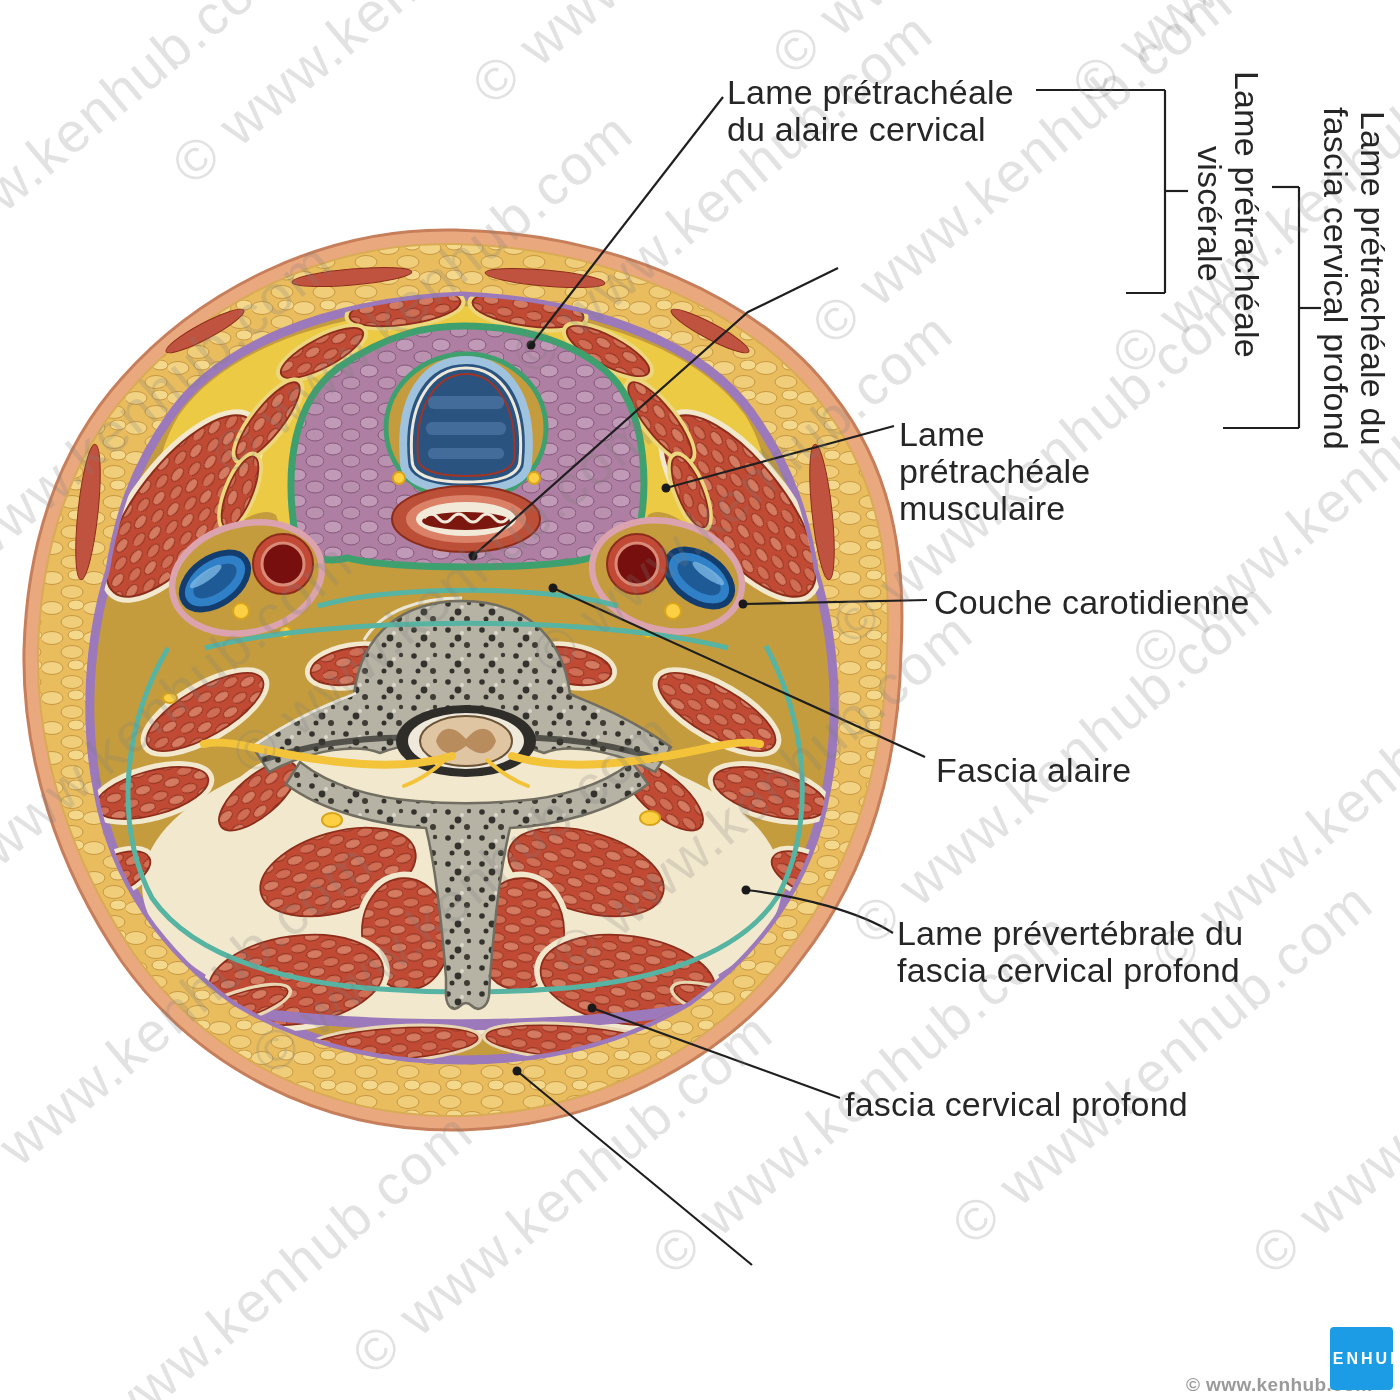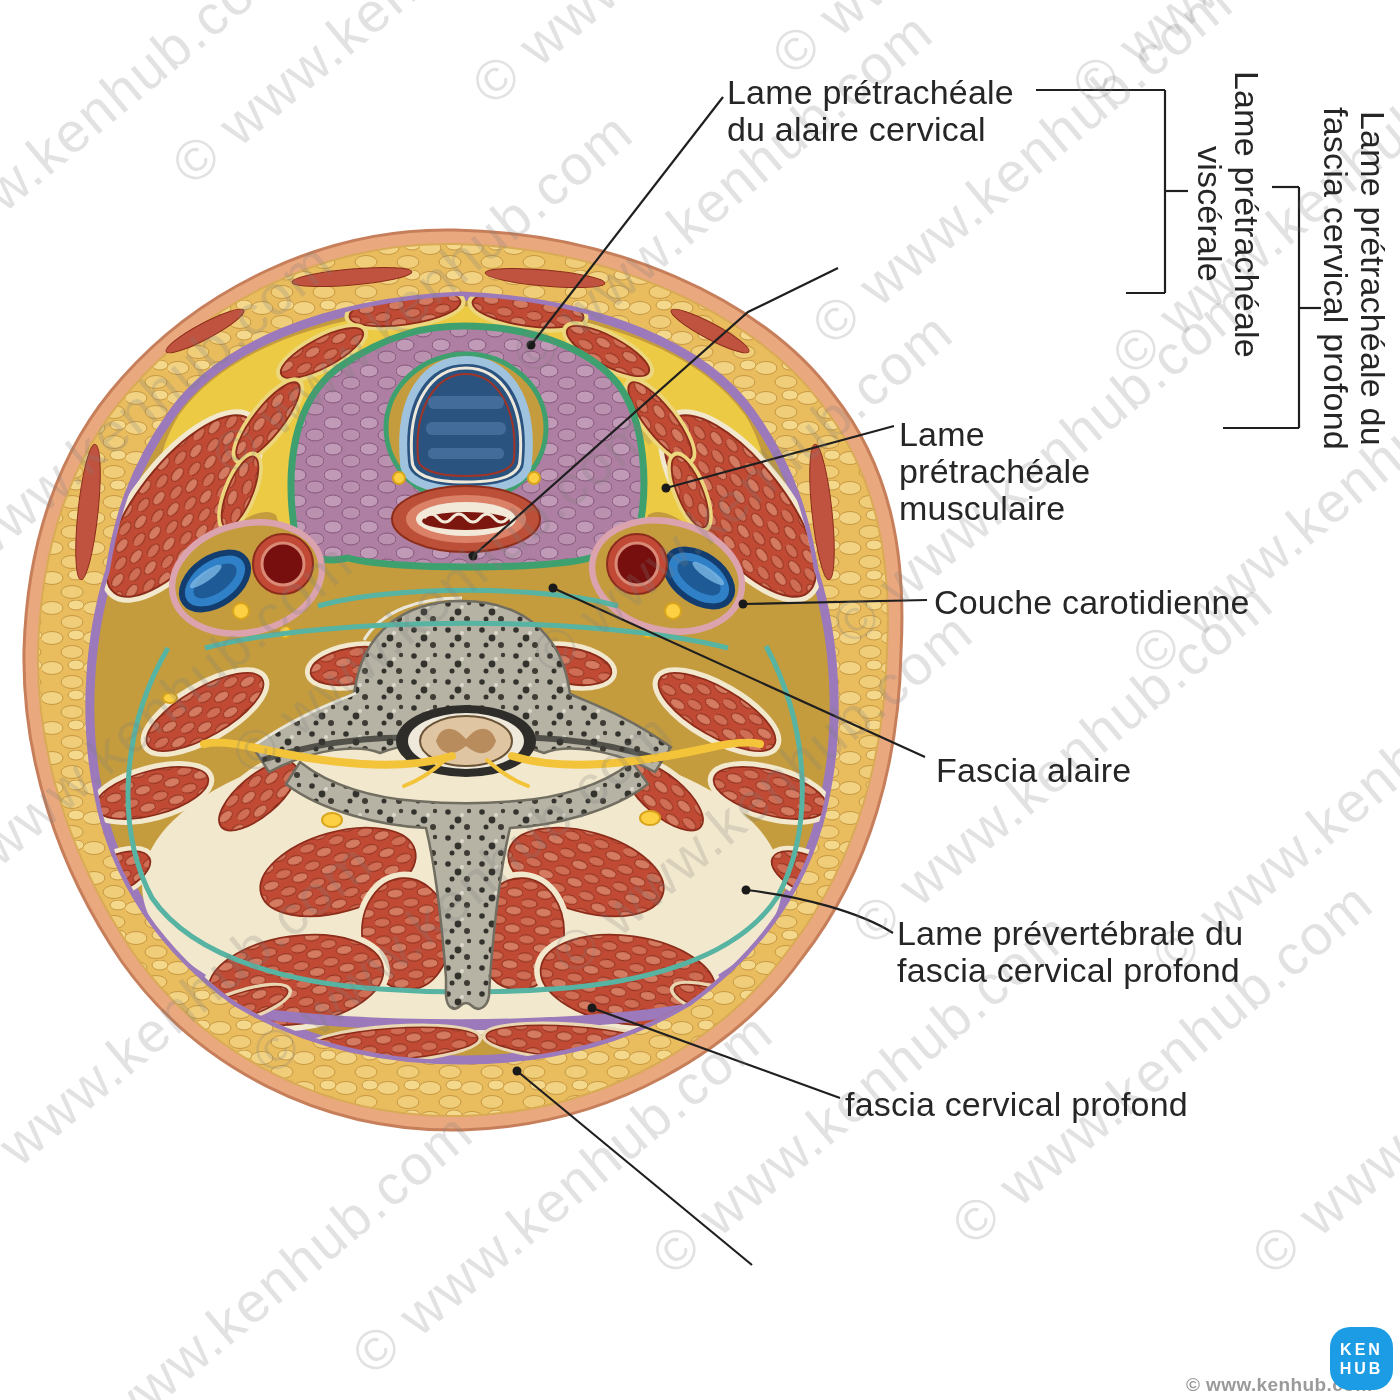--- a/index.html
+++ b/index.html
@@ -12,22 +12,22 @@
       white-space:nowrap;transform:rotate(-40deg);transform-origin:0 50%;}
   
   .lbl{position:absolute;font-size:34px;line-height:37px;color:#262626;letter-spacing:.2px;}
   .lbl span{display:block;}
   .vlbl{position:absolute;writing-mode:vertical-rl;text-align:center;font-size:34px;
         line-height:37px;color:#262626;letter-spacing:.2px;}
   .vlbl span{display:block;}
   
   .copyright{position:absolute;left:1186px;top:1374px;font-size:19px;color:#9a9a9a;
              font-weight:600;letter-spacing:.4px;}
-  .logo{position:absolute;left:1330px;top:1327px;width:63px;height:63px;border-radius:20px;
-        background:#1c9ce4;display:flex;flex-direction:column;align-items:center;
+  .logo{position:absolute;left:1330px;top:1327px;width:63px;height:63px;border-radius:4px;
+        background:#1c9ce4;display:flex;flex-direction:row;align-items:center;
         justify-content:center;color:#fff;font-weight:700;font-size:16px;
         letter-spacing:3px;line-height:19px;}
 </style>
 </head>
 <body>
 
 <div class="stage">
 
 <svg width="1400" height="1400" viewBox="0 0 1400 1400">
   <defs>

